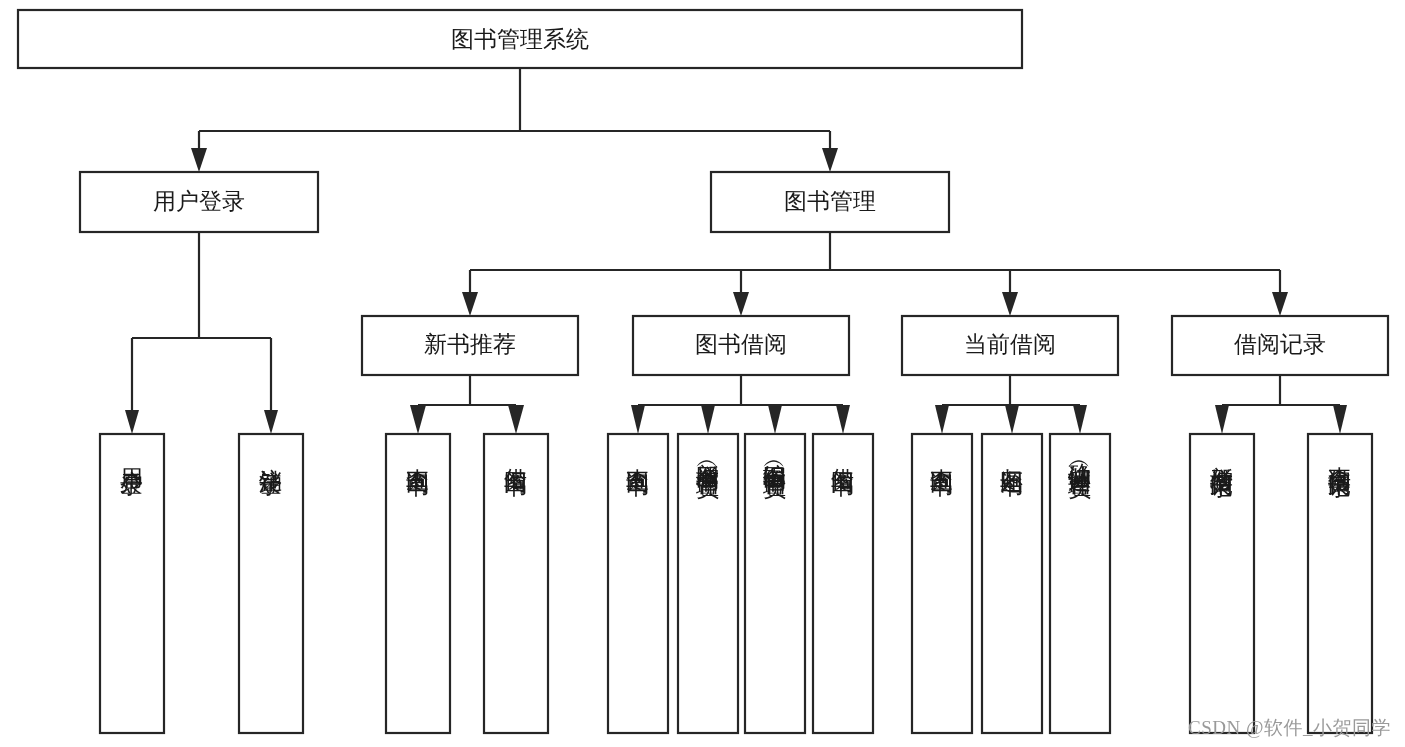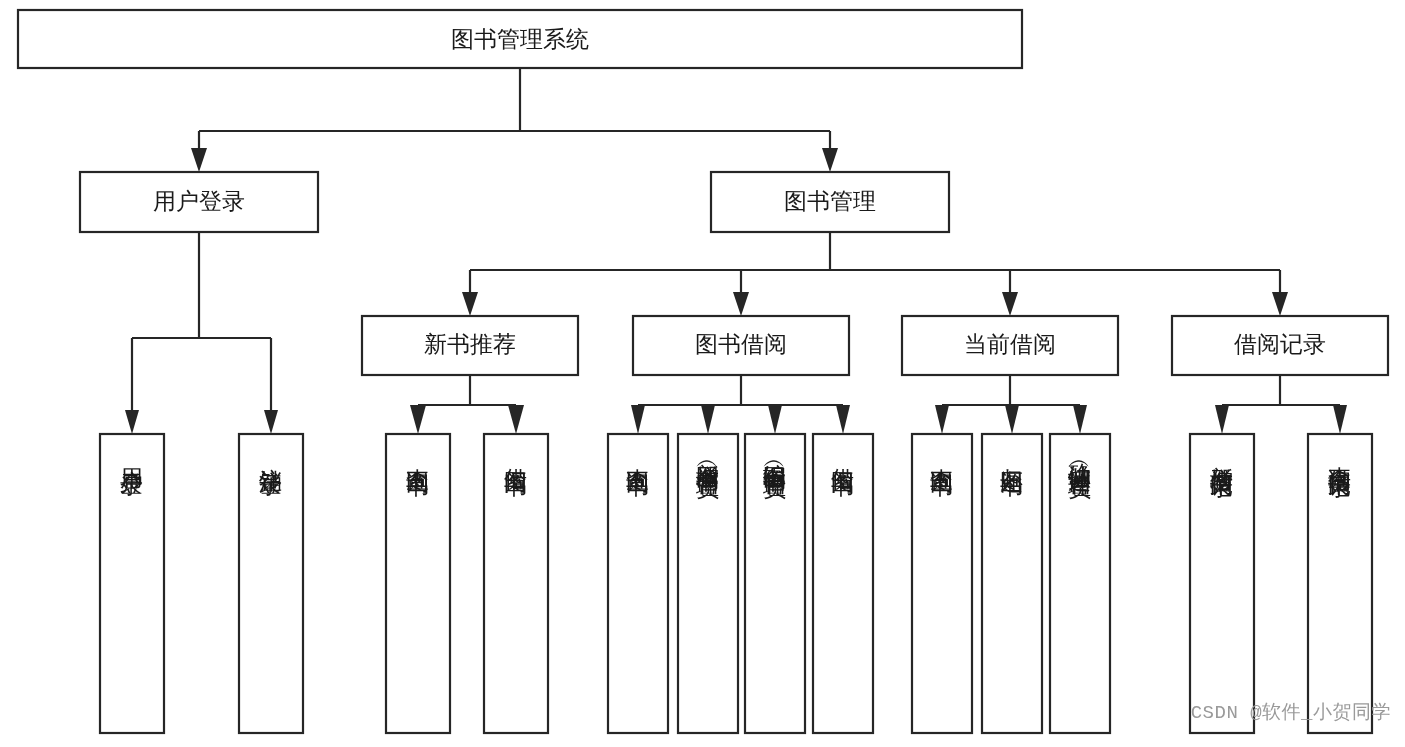--- a/index.html
+++ b/index.html
@@ -53,22 +53,22 @@
     font-size: 23px;
     fill: #1a1a1a;
     writing-mode: vertical-rl;
     text-orientation: upright;
     text-anchor: middle;
     letter-spacing: 2px;
   }
   .watermark {
     position: absolute;
     right: 14px;
-    bottom: 22px;
-    font-family: Liberation Mono, monospace;
+    bottom: 6px;
+    font-family: Liberation Serif, serif;
     font-size: 19px;
     color: #9a9a9a;
     white-space: nowrap;
     letter-spacing: 0.5px;
     pointer-events: none;
   }
 </style>
 </head>
 <body>
 

